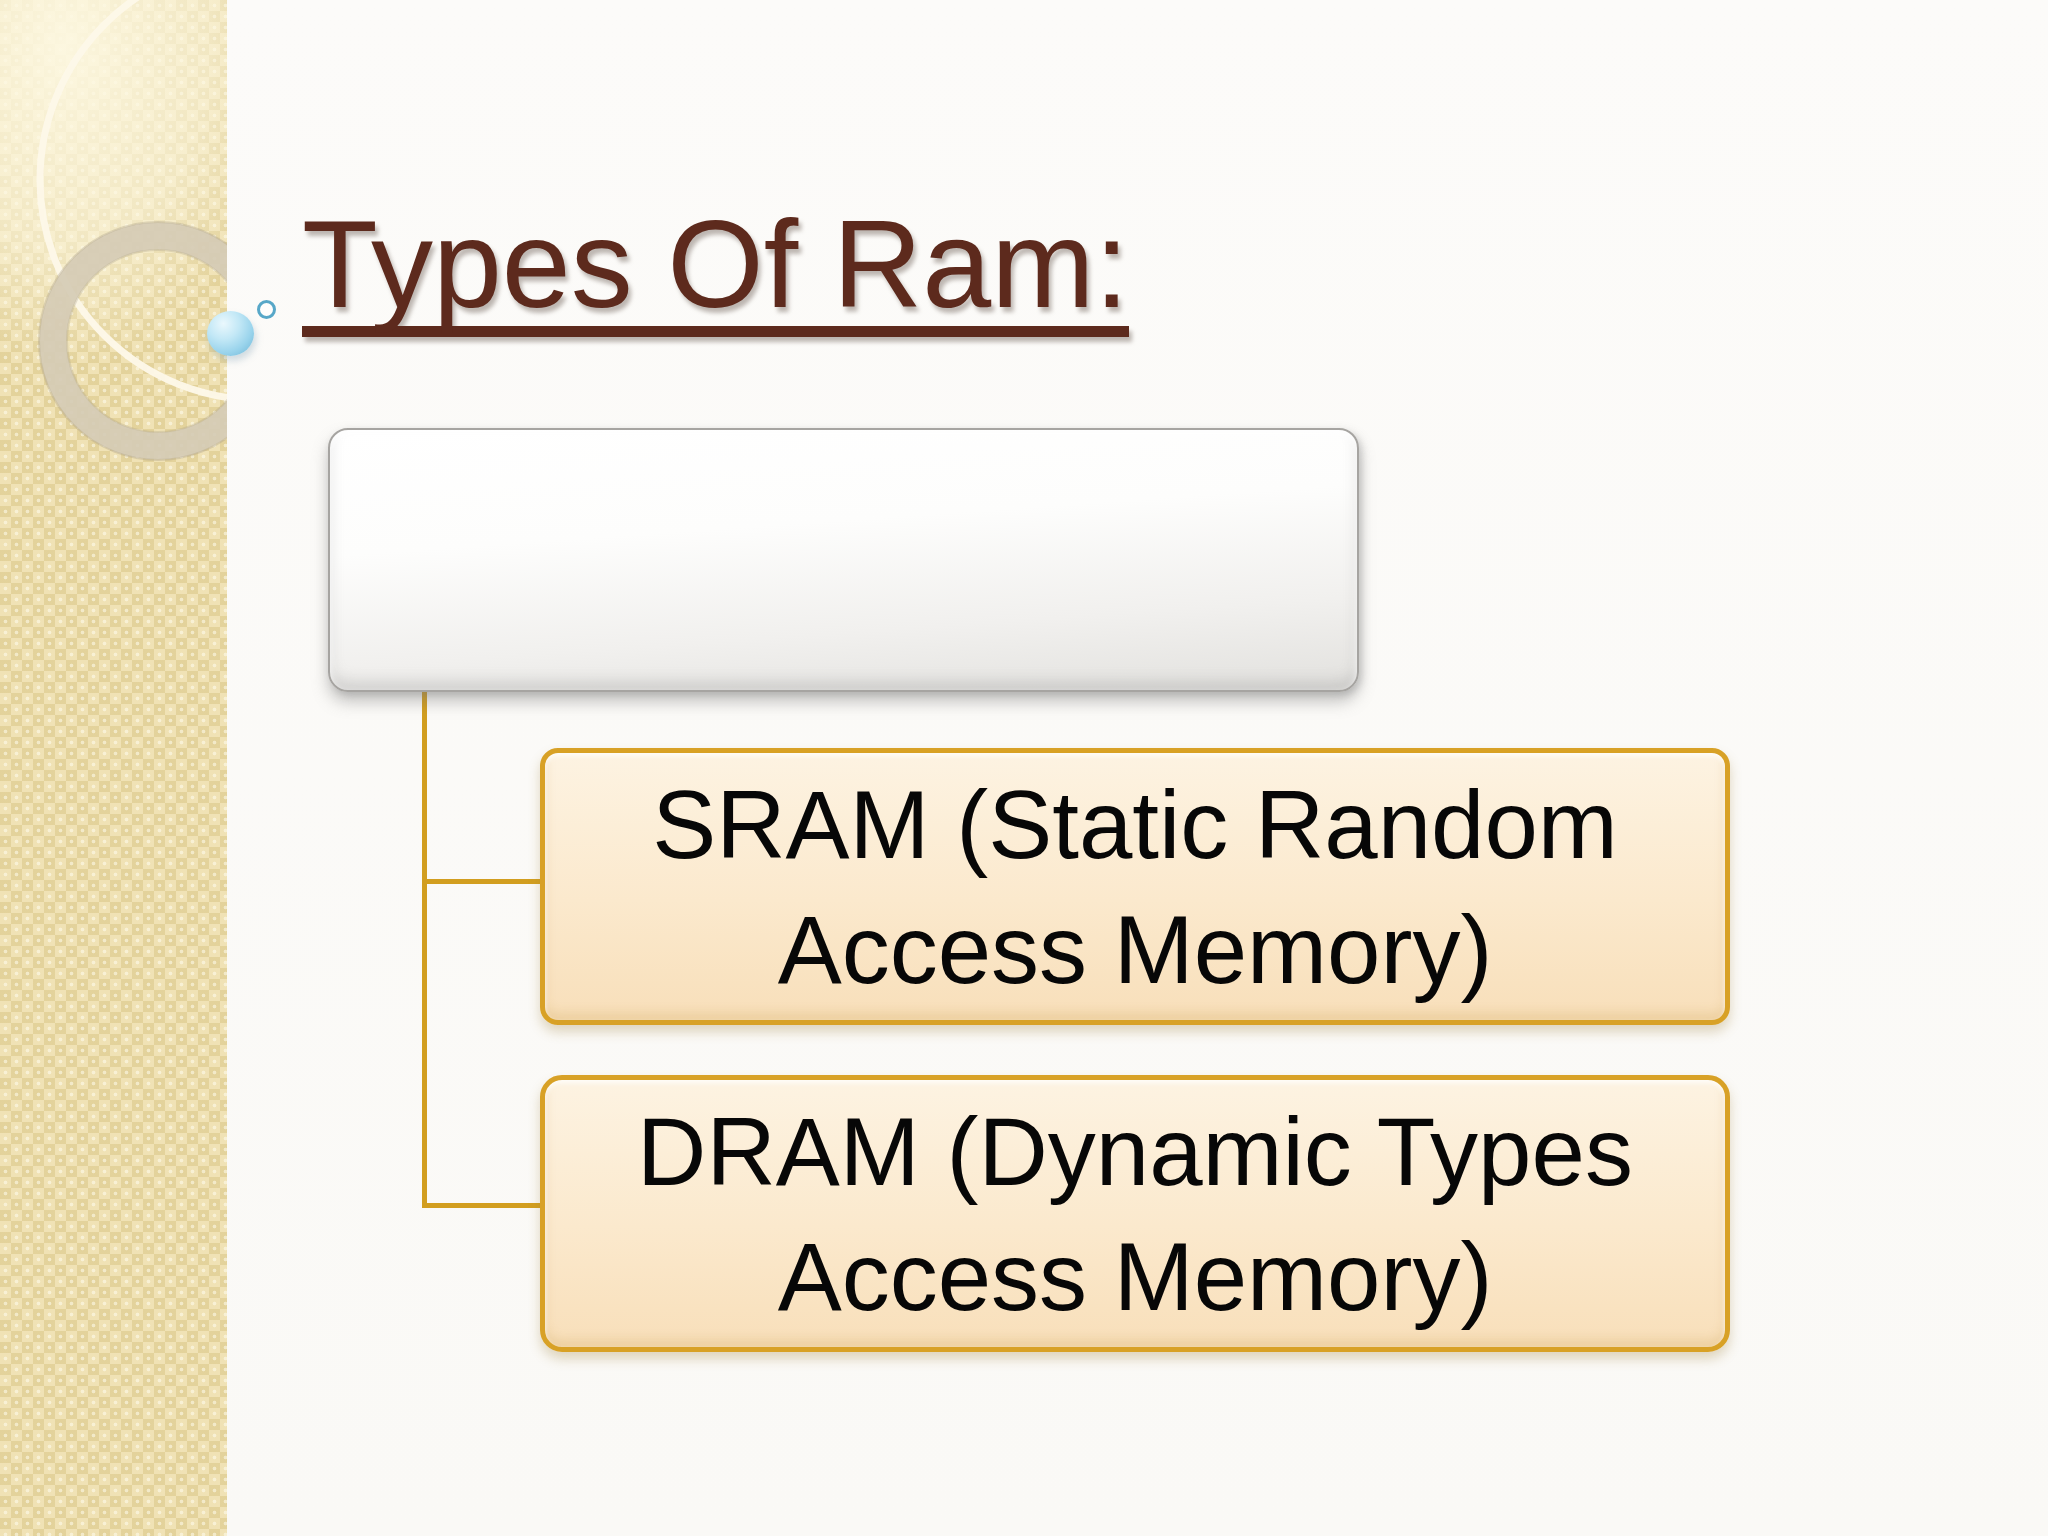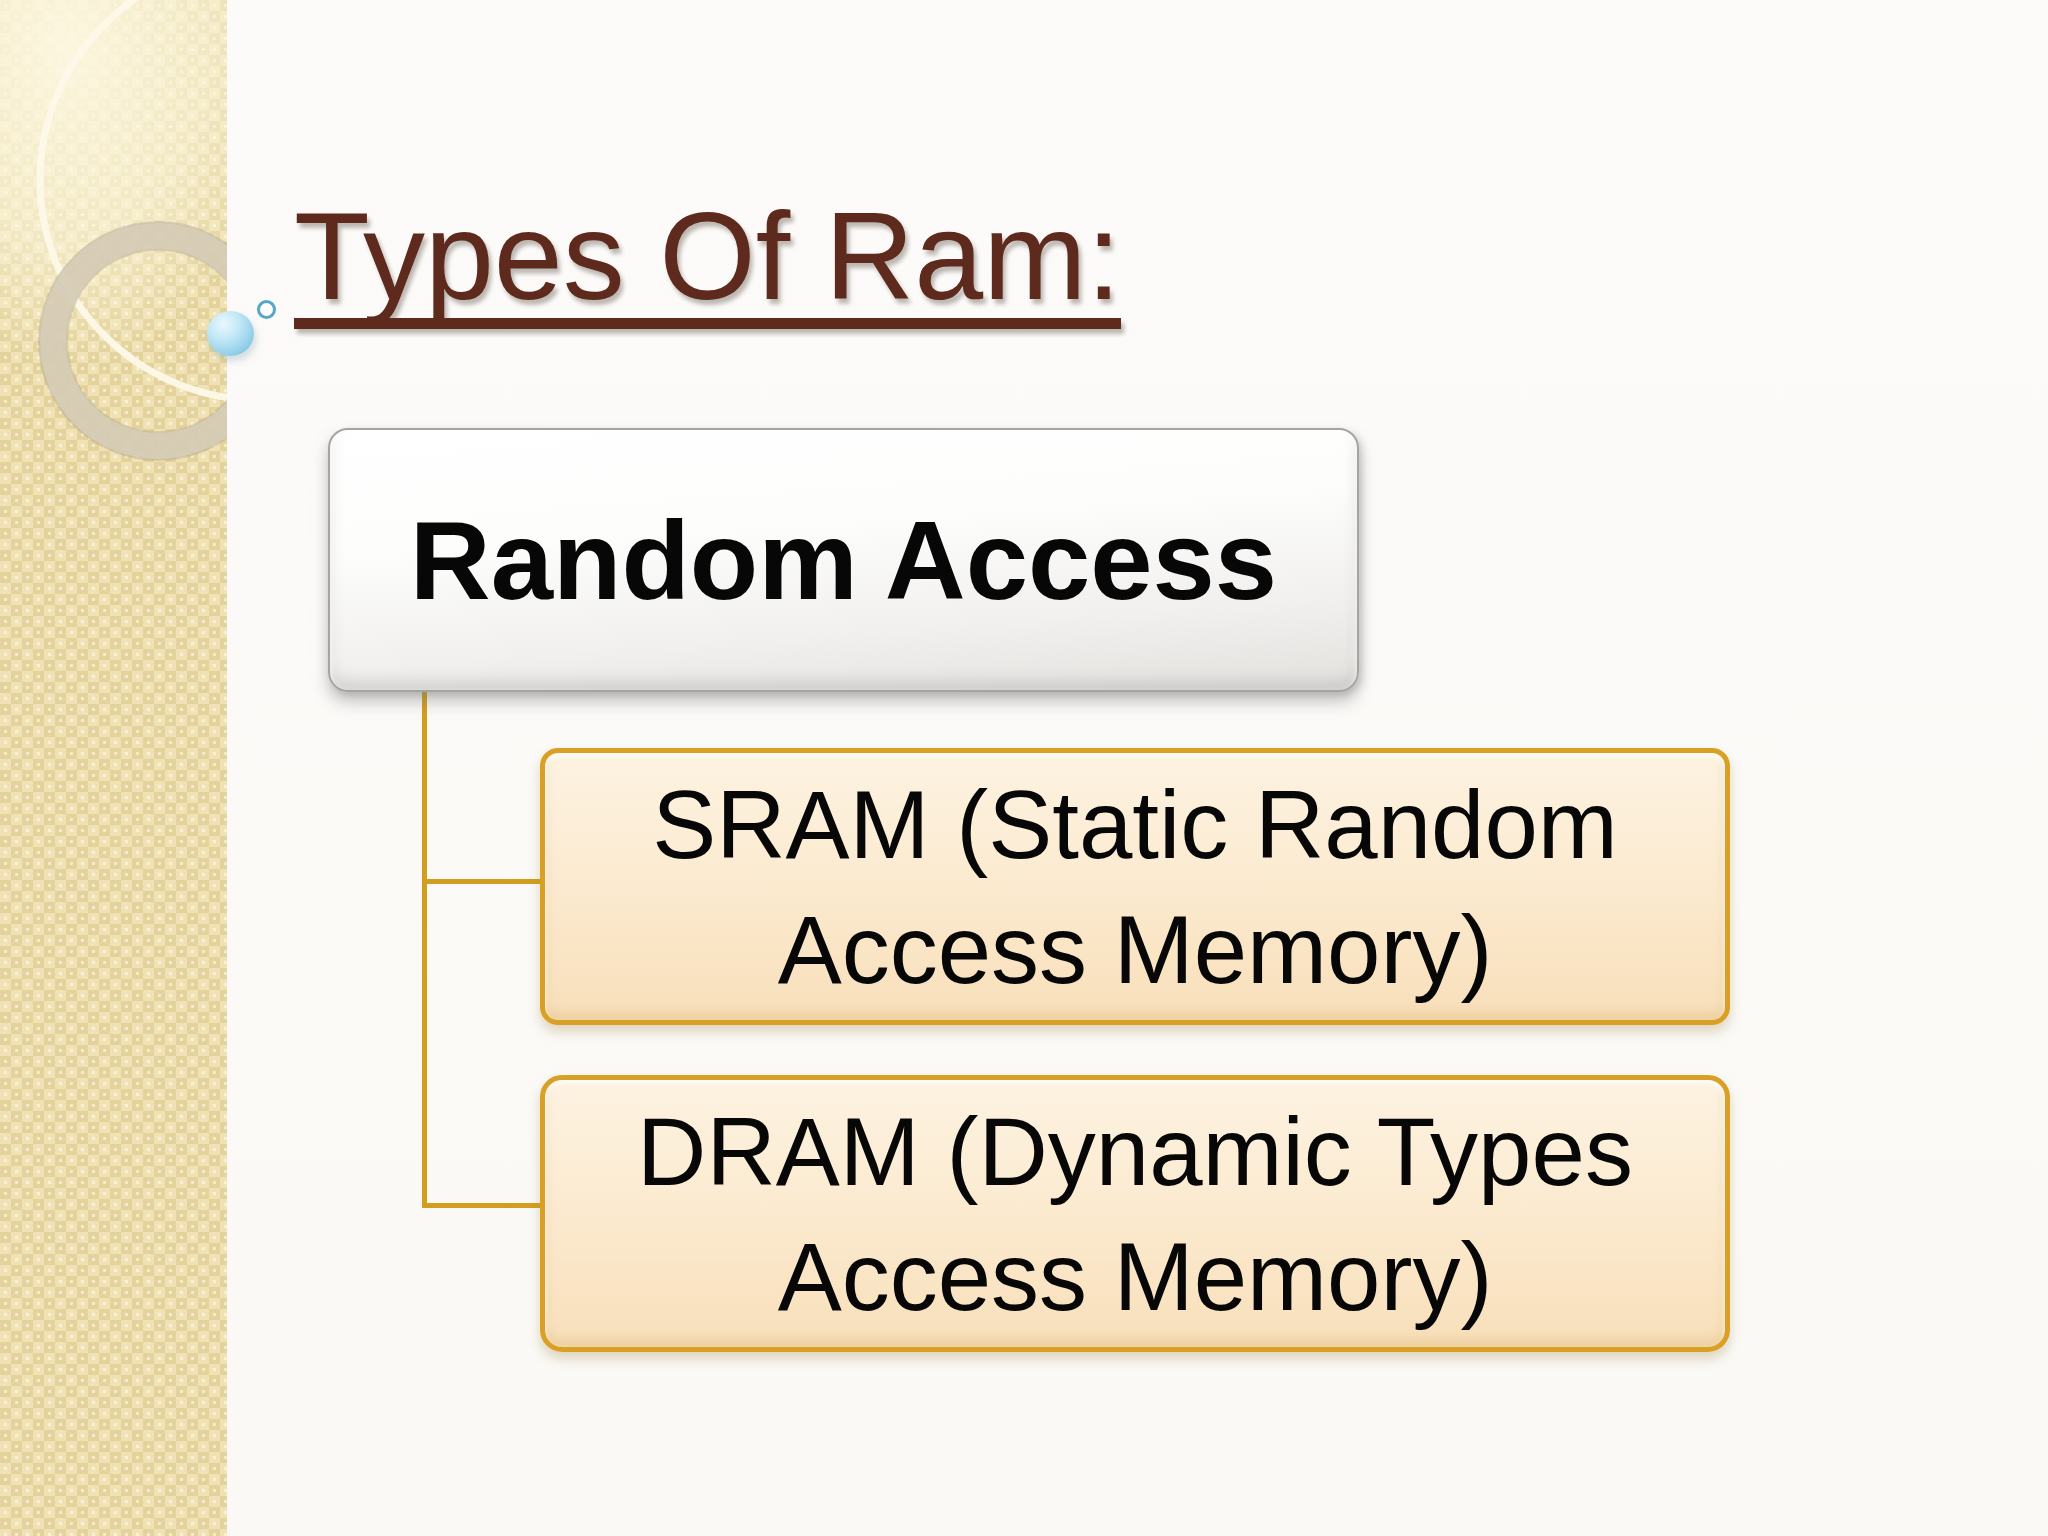--- a/index.html
+++ b/index.html
@@ -27,21 +27,21 @@
     position:absolute;left:207px;top:311px;width:47px;height:45px;border-radius:50%;
     background:radial-gradient(circle at 35% 28%, #eaf8fd 0%, #c3e8f6 35%, #9ad4ec 65%, #77bcdb 90%, #68aecf 100%);
     box-shadow:2px 5px 7px rgba(130,160,180,.35);
   }
   .small-ring{
     position:absolute;left:257px;top:300px;width:13px;height:13px;border-radius:50%;
     border:3px solid #57a7c8;background:rgba(255,255,255,.5);
   }
   
   .title{
-    position:absolute;left:290px;top:190px;margin:4px;
+    position:absolute;left:290px;top:190px;margin:12px;
     font-size:124px;line-height:124px;font-weight:400;letter-spacing:0;
     color:#5d2a1d;border-bottom:11px solid #5d2a1d;display:inline-block;
     filter:drop-shadow(3px 5px 2px rgba(95,80,70,.40));
     white-space:nowrap;
   }
   
   .connector{position:absolute;background:#d29e1f;}
   .connector-v {left:422px;top:686px;width:5px;height:522px;}
   .connector-h1{left:422px;top:879px;width:118px;height:5px;}
   .connector-h2{left:422px;top:1203px;width:118px;height:5px;}
@@ -87,21 +87,20 @@
   <div class="sphere"></div>
   <div class="small-ring"></div>
 
   <h1 class="title">Types Of Ram:</h1>
 
   <div class="connector connector-v"></div>
   <div class="connector connector-h1"></div>
   <div class="connector connector-h2"></div>
 
   <div class="node node-root">
-    <span>Random Access</span>
   </div>
 
   <div class="node node-child node-sram">
     <span>SRAM (Static Random</span>
     <span>Access Memory)</span>
   </div>
 
   <div class="node node-child node-dram">
     <span>DRAM (Dynamic Types</span>
     <span>Access Memory)</span>

